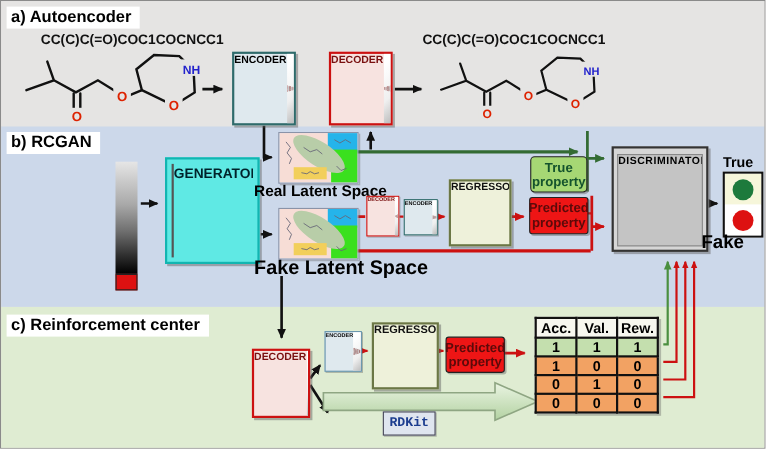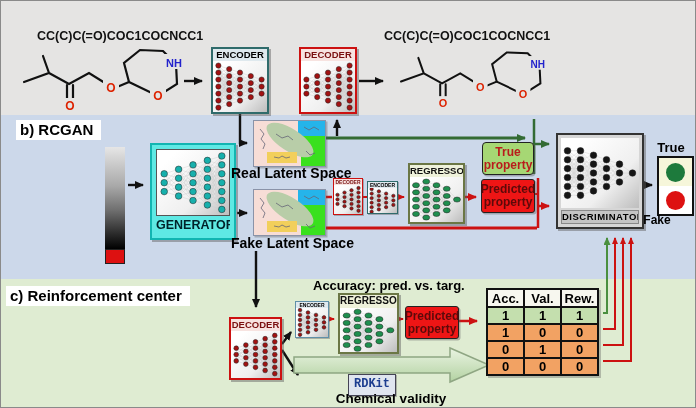--- a/index.html
+++ b/index.html
@@ -7,21 +7,21 @@
   #fig{position:relative;width:696px;height:408px;overflow:hidden;border:1px solid #8a8a8a;box-sizing:border-box;background:#e5e4e3;}
   .band{position:absolute;left:0;width:100%;}
   #band-a{top:0;height:114px;background:#e5e4e3;}
   #band-b{top:114px;height:164px;background:#ccd8ea;}
   #band-c{top:278px;height:130px;background:#dfecd2;}
   .lay{position:absolute;z-index:2;}
   #wires{position:absolute;left:0;top:0;z-index:1;pointer-events:none;}
   .chip{background:#fff;font-weight:bold;font-size:15px;color:#000;padding:1px 8px 2px 4px;white-space:nowrap;}
   .smiles{font-weight:bold;font-size:12.5px;color:#111;white-space:nowrap;}
   .lbl{font-weight:bold;color:#000;text-align:center;line-height:14px;}
-  .nnbox{display:flex;flex-direction:column;box-sizing:border-box;box-shadow:2px 2px 0 rgba(90,90,90,.45);}
+  .nnbox{display:flex;box-sizing:border-box;box-shadow:2px 2px 0 rgba(90,90,90,.45);}
   .nnbox .hdr{text-align:center;font-weight:bold;line-height:1.25;white-space:nowrap;overflow:hidden;}
   .nnbox .body{flex:1;background:linear-gradient(135deg,#ffffff 15%,#efefef 65%,#bdbdbd 100%);display:flex;align-items:center;justify-content:center;overflow:hidden;}
   .net{width:100%;height:100%;}
   .enc-style{border:2.5px solid #2f6b6b;background:#dfe9ee;}
   .dec-style{border:2.5px solid #cc1111;background:#f7e3e0;}
   .enc-style .hdr{font-size:9.5px;color:#000;}
   .dec-style .hdr{font-size:9.5px;color:#7a1010;}
   .smallbox{box-shadow:1px 1px 0 rgba(90,90,90,.4);}
   .smallbox .hdr{font-size:5px;letter-spacing:0;}
   .reg-style{border:2px solid #6b7745;background:#eef1da;}
@@ -107,20 +107,21 @@
     </g>
 
     <g fill="none" stroke-width="2">
       <path d="M602,312 L606,312 L606,237" stroke="#4a8f3f" marker-end="url(#ag)"></path>
       <path d="M602,328 L614,328 L614,237" stroke="#cc1111" marker-end="url(#ars)"></path>
       <path d="M602,344 L622,344 L622,237" stroke="#cc1111" marker-end="url(#ars)"></path>
       <path d="M602,360 L630,360 L630,237" stroke="#cc1111" marker-end="url(#ars)"></path>
     </g>
   </svg>
 
+  <div class="lay chip" style="left:5px;top:5px;">a) Autoencoder</div>
   <div class="lay smiles" style="left:36px;top:28px;">CC(C)C(=O)COC1COCNCC1</div>
 
   <svg class="lay" style="left:12px;top:41px;" width="180" height="70" viewBox="0 0 180 70">
     <g stroke="#111" stroke-width="2.2" fill="none" stroke-linecap="round">
       <path d="M30,14 L36,31 M11,40 L36,31 L56,42 L76,31 L92,41"></path>
       <path d="M54,43 V57 M60,43 V57"></path>
       <path d="M104,45 L116,40"></path>
       <path d="M116,40 L111,21 L127,8 L150,9 L163,22 L164,42 L145,54 L116,40"></path>
     </g>
     <g fill="#e5e4e3">
@@ -427,21 +428,21 @@
         <rect x="137" y="46" width="16" height="15"></rect>
     </g>
     <g font-weight="bold" text-anchor="middle" font-family="Liberation Sans, sans-serif">
       <text x="57" y="68" font-size="12" fill="#dd2200">O</text>
       <text x="98" y="50" font-size="12" fill="#dd2200">O</text>
       <text x="161" y="25" font-size="11" fill="#2222cc">NH</text>
       <text x="145" y="58" font-size="12" fill="#dd2200">O</text>
     </g>
   </svg>
 
-  <div class="lay chip" style="left:15px;top:119px;">b) RCGAN</div>
+  <div class="lay chip" style="left:5px;top:119px;">b) RCGAN</div>
   <div class="lay gradbar" style="left:104px;top:146px;width:20px;height:102px;"></div>
   <div class="lay" style="left:104px;top:248px;width:18px;height:13px;background:#dd1111;border:1px solid #222;"></div>
 
   <div class="lay nnbox gen" style="left:149px;top:142px;width:86px;height:97px;">
     <div class="body">
         <div class="net"><svg viewBox="0 0 72 60" width="100%" height="100%">
             <line x1="7.2" y1="21.09" x2="21.6" y2="16.635" stroke="#cccccc" stroke-width="0.4"></line>
             <line x1="7.2" y1="21.09" x2="21.6" y2="25.545" stroke="#cccccc" stroke-width="0.4"></line>
             <line x1="7.2" y1="21.09" x2="21.6" y2="34.455" stroke="#cccccc" stroke-width="0.4"></line>
             <line x1="7.2" y1="21.09" x2="21.6" y2="43.364999999999995" stroke="#cccccc" stroke-width="0.4"></line>
@@ -598,21 +599,21 @@
     <ellipse cx="36" cy="19" rx="27" ry="11" fill="#b8cda8" transform="rotate(33 36 19)"></ellipse>
     <rect x="13" y="31" width="30" height="11" fill="#f2cf5b"></rect>
     <g stroke="#667" stroke-width="0.8" fill="none">
       <path d="M6,8 l4,5 l-3,5 l4,5 l-2,5"></path>
         <path d="M50,6 l5,3 l5,-3 l5,3"></path>
       <path d="M22,13 l6,4 l6,-2 l5,4"></path>
         <path d="M20,36 l5,1 l3,-2 l4,2 l4,-1"></path>
         <path d="M52,34 l4,4 l5,-2"></path>
     </g>
   </svg>
-  <div class="lay lbl" style="left:230px;top:235px;width:116px;font-size:14px;white-space:nowrap;">Fake Latent Space</div>
+  <div class="lay lbl" style="left:230px;top:235px;width:116px;font-size:18px;white-space:nowrap;">Fake Latent Space</div>
 
   <div class="lay nnbox dec-style smallbox" style="left:332px;top:177px;width:30px;height:37px;border-width:1.5px;">
     <div class="hdr">DECODER</div>
     <div class="body">
         <div class="net"><svg viewBox="0 0 25 22" width="100%" height="100%">
             <line x1="3.125" y1="6.949999999999999" x2="9.375" y2="4.925" stroke="#cccccc" stroke-width="0.4"></line>
             <line x1="3.125" y1="6.949999999999999" x2="9.375" y2="8.975" stroke="#cccccc" stroke-width="0.4"></line>
             <line x1="3.125" y1="6.949999999999999" x2="9.375" y2="13.025" stroke="#cccccc" stroke-width="0.4"></line>
             <line x1="3.125" y1="6.949999999999999" x2="9.375" y2="17.075" stroke="#cccccc" stroke-width="0.4"></line>
             <line x1="3.125" y1="11" x2="9.375" y2="4.925" stroke="#cccccc" stroke-width="0.4"></line>
@@ -887,21 +888,21 @@
             <ellipse cx="25" cy="36.04" rx="3.3800000000000003" ry="2.4699999999999998" fill="#1f8f4f" stroke="#222" stroke-width="0.5"></ellipse>
             <ellipse cx="35" cy="11.469999999999999" rx="3.3800000000000003" ry="2.4699999999999998" fill="#1f8f4f" stroke="#222" stroke-width="0.5"></ellipse>
             <ellipse cx="35" cy="18.49" rx="3.3800000000000003" ry="2.4699999999999998" fill="#1f8f4f" stroke="#222" stroke-width="0.5"></ellipse>
             <ellipse cx="35" cy="25.51" rx="3.3800000000000003" ry="2.4699999999999998" fill="#1f8f4f" stroke="#222" stroke-width="0.5"></ellipse>
             <ellipse cx="35" cy="32.53" rx="3.3800000000000003" ry="2.4699999999999998" fill="#1f8f4f" stroke="#222" stroke-width="0.5"></ellipse>
             <ellipse cx="45" cy="22" rx="3.3800000000000003" ry="2.4699999999999998" fill="#1f8f4f" stroke="#222" stroke-width="0.5"></ellipse>
           </svg></div>
       </div>
   </div>
 
-  <div class="lay prop" style="left:481px;top:141px;width:50px;height:31px;background:#a6d774;color:#b91c1c;">True property</div>
+  <div class="lay prop" style="left:481px;top:141px;width:50px;height:31px;background:#a6d774;color:#14532d;">True property</div>
   <div class="lay prop" style="left:480px;top:178px;width:52px;height:32px;background:#ee1515;color:#5c0a0a;border-radius:3px;">Predicted property</div>
 
   <div class="lay nnbox disc" style="left:555px;top:132px;width:88px;height:96px;">
     <div class="body">
         <div class="net"><svg viewBox="0 0 78 68" width="100%" height="100%">
             <line x1="6.5" y1="11.724999999999998" x2="19.5" y2="11.724999999999998" stroke="#cccccc" stroke-width="0.4"></line>
             <line x1="6.5" y1="11.724999999999998" x2="19.5" y2="20.635" stroke="#cccccc" stroke-width="0.4"></line>
             <line x1="6.5" y1="11.724999999999998" x2="19.5" y2="29.545" stroke="#cccccc" stroke-width="0.4"></line>
             <line x1="6.5" y1="11.724999999999998" x2="19.5" y2="38.455" stroke="#cccccc" stroke-width="0.4"></line>
             <line x1="6.5" y1="11.724999999999998" x2="19.5" y2="47.364999999999995" stroke="#cccccc" stroke-width="0.4"></line>
@@ -1033,24 +1034,23 @@
 
   <div class="lay lbl" style="left:650px;top:140px;width:40px;font-size:13px;">True</div>
   <div class="lay siglight" style="left:656px;top:155px;width:33px;height:56px;">
     <div class="sigcell" style="background:#f6f6da;">
         <div class="dot" style="background:#1d7a3c;"></div>
       </div>
     <div class="sigcell" style="background:#ffffff;">
         <div class="dot" style="background:#dd1111;"></div>
       </div>
   </div>
-  <div class="lay lbl" style="left:636px;top:212px;width:40px;font-size:12px;">Fake</div>
+  <div class="lay lbl" style="left:636px;top:212px;width:40px;font-size:17px;">Fake</div>
 
   <div class="lay chip" style="left:5px;top:285px;">c) Reinforcement center</div>
-  <div class="lay lbl" style="left:312px;top:278px;width:180px;font-size:13px;white-space:nowrap;text-align:left;">Accuracy: pred. vs. targ.</div>
 
   <div class="lay nnbox dec-style" style="left:228px;top:316px;width:53px;height:63px;">
     <div class="hdr">DECODER</div>
     <div class="body">
         <div class="net"><svg viewBox="0 0 45 44" width="100%" height="100%">
             <line x1="4.5" y1="16.06" x2="13.5" y2="13.089999999999998" stroke="#cccccc" stroke-width="0.4"></line>
             <line x1="4.5" y1="16.06" x2="13.5" y2="19.03" stroke="#cccccc" stroke-width="0.4"></line>
             <line x1="4.5" y1="16.06" x2="13.5" y2="24.97" stroke="#cccccc" stroke-width="0.4"></line>
             <line x1="4.5" y1="16.06" x2="13.5" y2="30.910000000000004" stroke="#cccccc" stroke-width="0.4"></line>
             <line x1="4.5" y1="22" x2="13.5" y2="13.089999999999998" stroke="#cccccc" stroke-width="0.4"></line>
@@ -1386,21 +1386,20 @@
     <defs>
         <linearGradient id="bigGrad" x1="0" y1="0" x2="0" y2="1">
       <stop offset="0" stop-color="#eaf4e2"></stop>
           <stop offset="1" stop-color="#b3d2a2"></stop>
     </linearGradient>
       </defs>
     <polygon points="2,11 158,11 158,2 197,19 158,36 158,27 2,27" fill="url(#bigGrad)" stroke="#8fa683" stroke-width="1.5"></polygon>
   </svg>
 
   <div class="lay rdkit" style="left:347px;top:373px;width:46px;height:20px;font-family:Liberation Mono, monospace;">RDKit</div>
-  <div class="lay lbl" style="left:310px;top:391px;width:160px;font-size:13.5px;white-space:nowrap;">Chemical validity</div>
 
   <table class="reward lay" style="left:485px;top:287px;">
     <thead>
         <tr>
           <th>Acc.</th>
           <th>Val.</th>
           <th>Rew.</th>
         </tr>
       </thead>
     <tbody>

